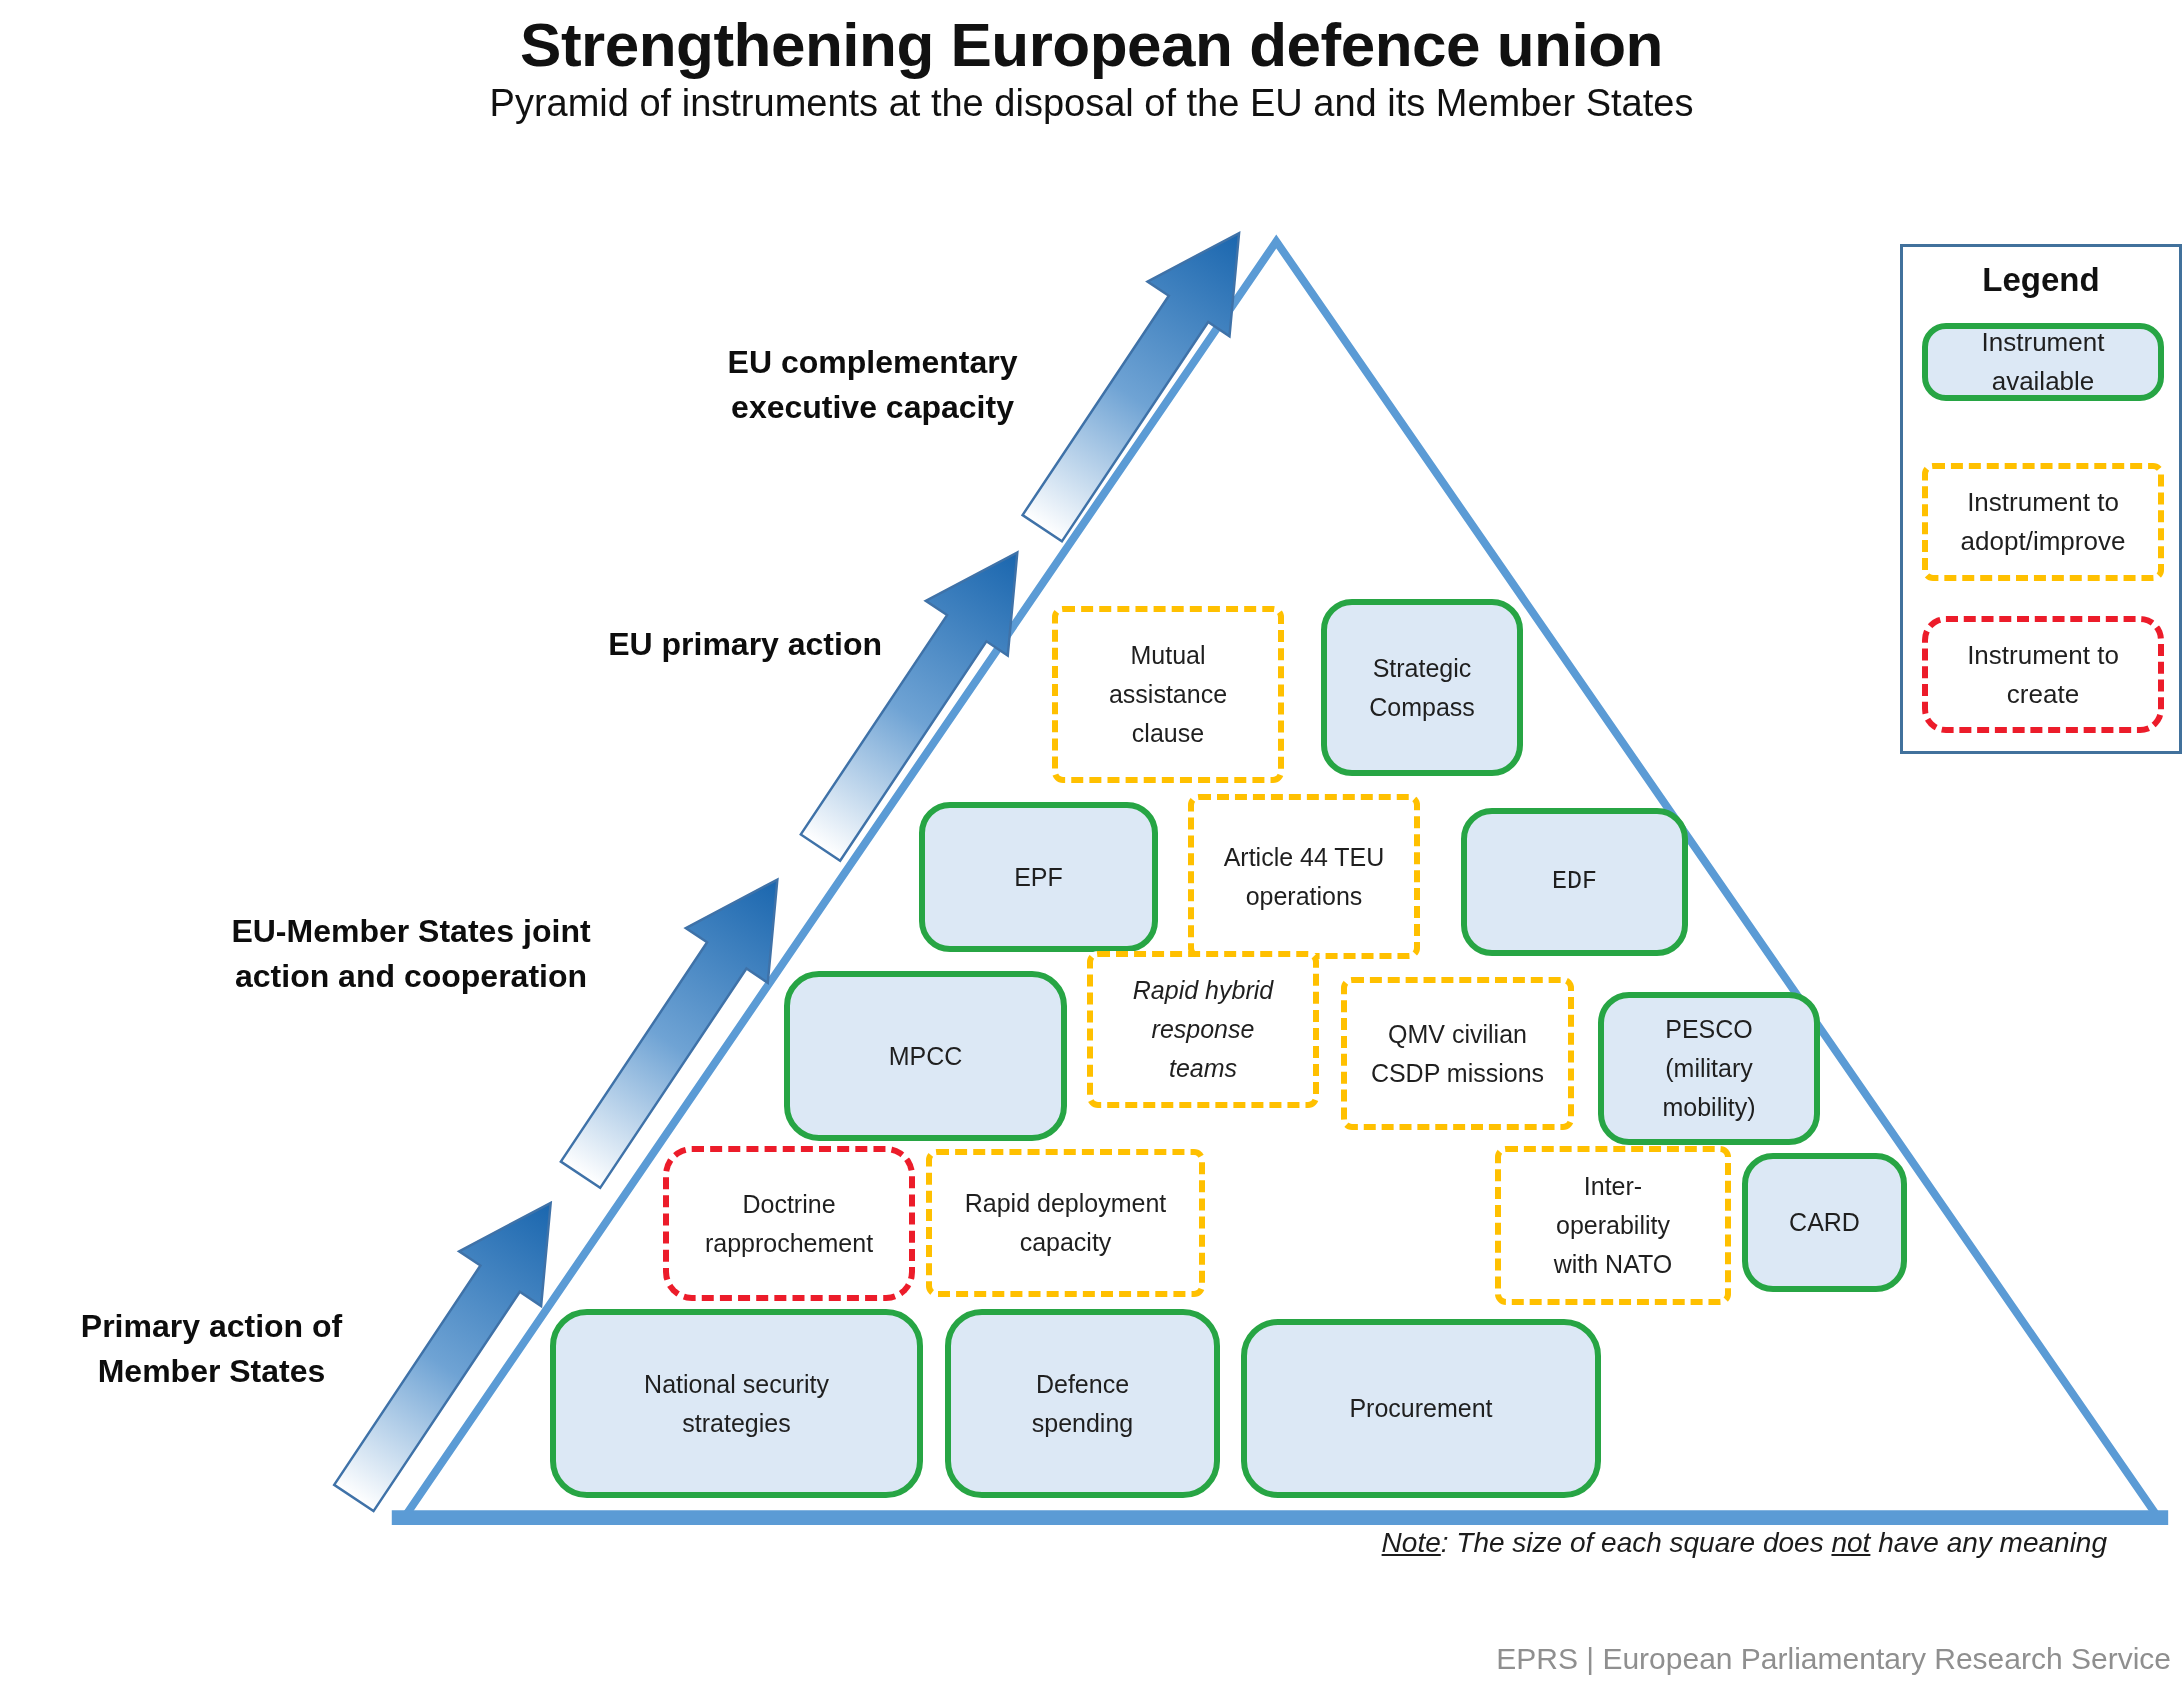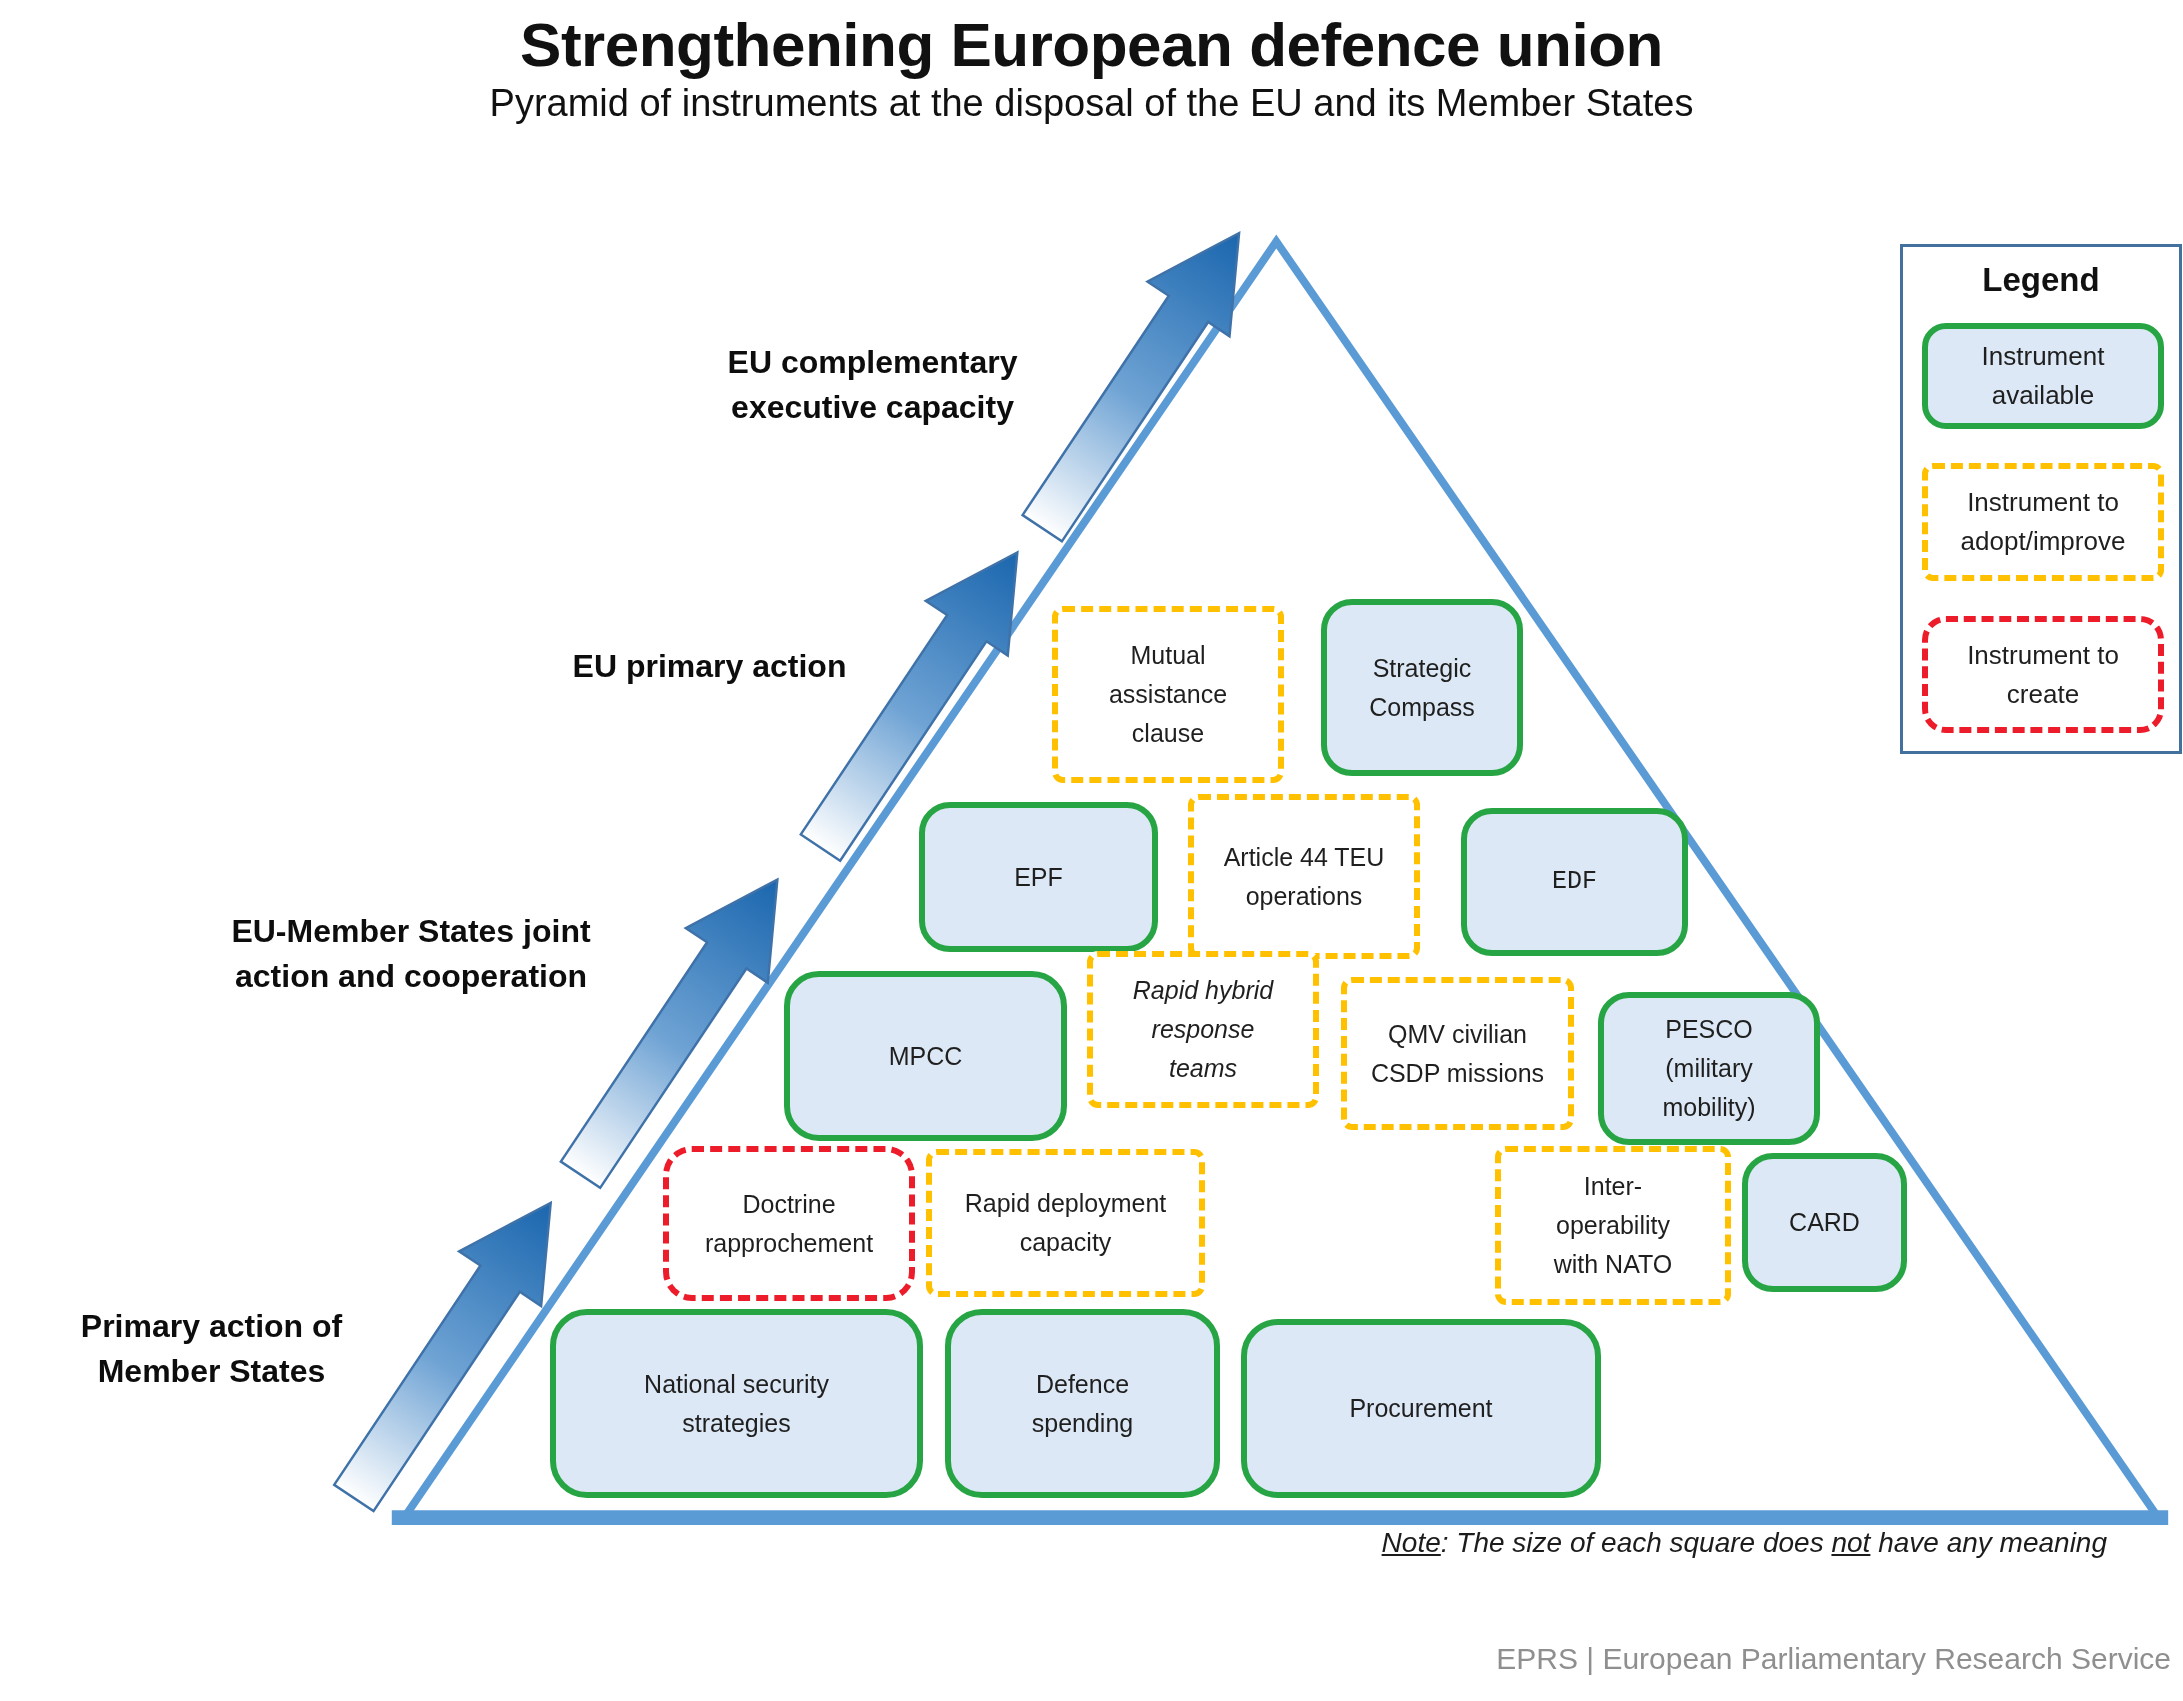--- a/index.html
+++ b/index.html
@@ -19,21 +19,21 @@
   .box-label{font-size:25px;line-height:1.55;white-space:pre-line;padding:0 9px;}
   .avail{background:#dce8f5;border:6px solid #27a544;border-radius:31px;}
   .adopt{background:#ffffff;border:6px dashed #ffc000;border-radius:11px;}
   .create{background:#ffffff;border:6px dashed #ec1c2a;border-radius:29px;}
 
   .legend{position:absolute;left:1900px;top:244px;width:282px;height:510px;
     border:3.4px solid #41719c;background:#ffffff;box-sizing:border-box;}
   .legend-title{text-align:center;font-size:33px;font-weight:bold;color:#111;margin-top:14px;}
   .legend .box{position:absolute;left:19px;width:242px;}
   .legend .box-label{font-size:26px;line-height:1.5;}
-  .lg-avail{top:76px;height:106px;}
+  .lg-avail{top:76px;height:78px;}
   .lg-adopt{top:216px;height:118px;}
   .lg-create{top:369px;height:117px;}
 
   .note{position:absolute;left:1183px;top:1527px;width:924px;text-align:right;
     font-size:28px;font-style:italic;color:#1c1c1c;}
   .note .u{text-decoration:underline;}
 
   .footer{position:absolute;left:1429px;top:1642px;width:742px;text-align:right;
     font-size:30px;color:#8f8f8f;}
 </style>
@@ -68,21 +68,21 @@
     </g>
   </svg>
 
   <div class="titleblock">
     <div class="main-title">Strengthening European defence union</div>
     <div class="sub-title">Pyramid of instruments at the disposal of the EU and its Member States</div>
   </div>
 
   <div class="side-label" style="left:685px;top:340px;width:375px;">EU complementary
 executive capacity</div>
-  <div class="side-label" style="left:537px;top:644px;width:345px;">EU primary action</div>
+  <div class="side-label" style="left:537px;top:622px;width:345px;text-align:right;">EU primary action</div>
   <div class="side-label" style="left:182px;top:909px;width:458px;">EU-Member States joint
 action and cooperation</div>
   <div class="side-label" style="left:49px;top:1304px;width:325px;">Primary action of
 Member States</div>
 
 
   <div class="box adopt" style="left:1052px;top:606px;width:232px;height:177px;">
     <span class="box-label">Mutual
 assistance
 clause</span>

